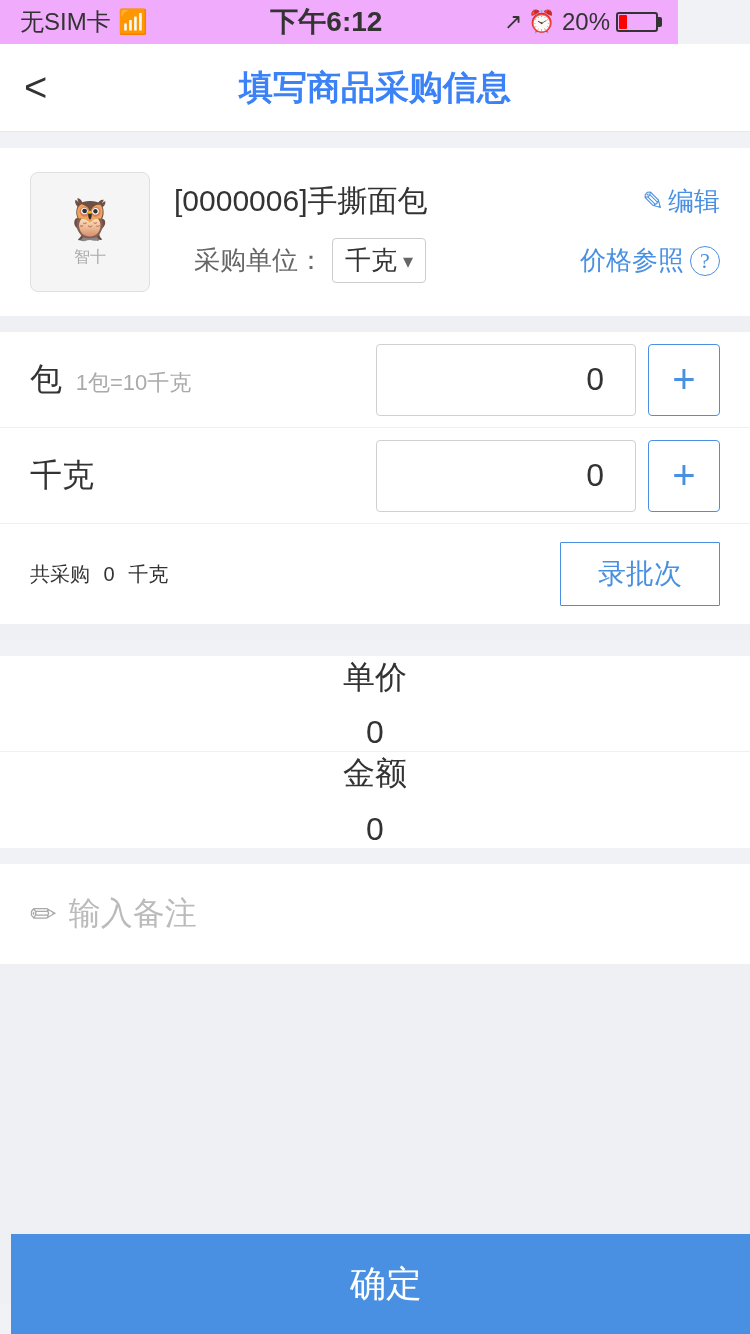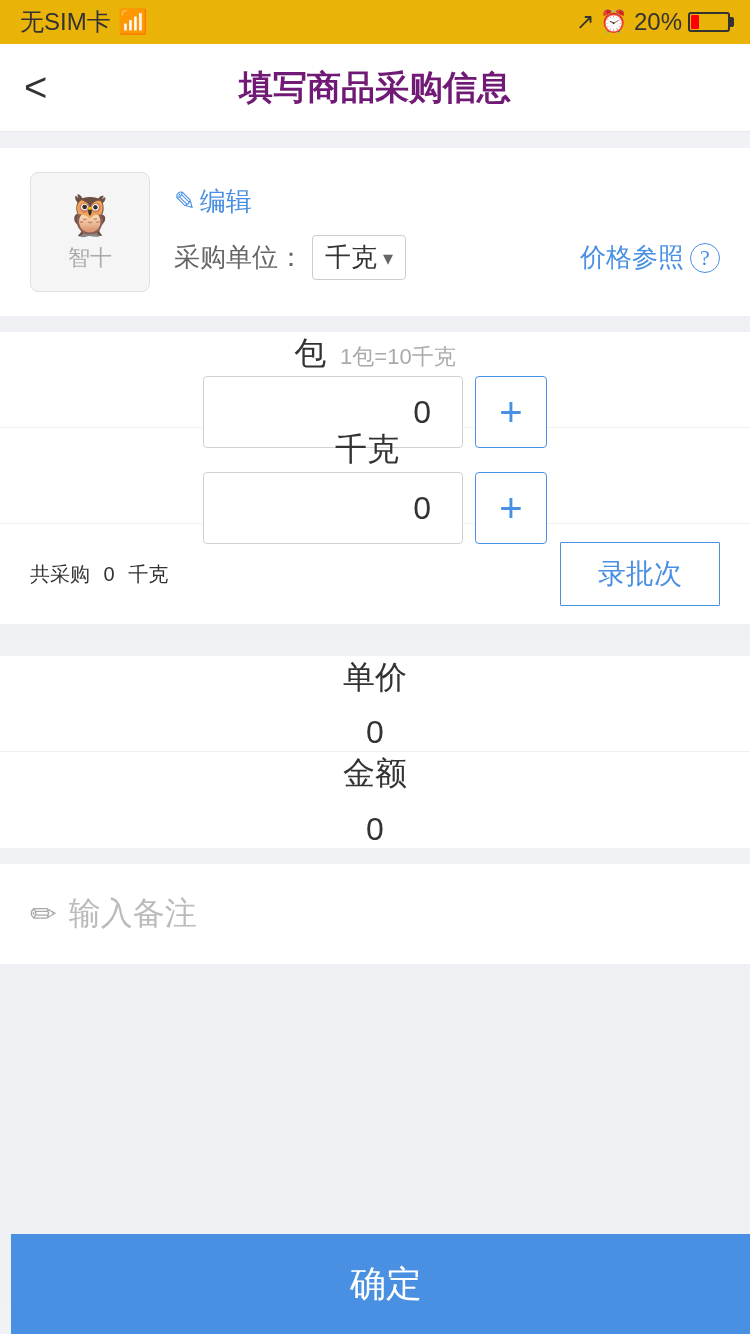--- a/index.html
+++ b/index.html
@@ -8,23 +8,23 @@
       width: 750px;
       min-height: 1334px;
       background: #f0f2f5;
       font-family: -apple-system, 'PingFang SC', 'Helvetica Neue', sans-serif;
       font-size: 28px;
       color: #333;
     }
 
     
     .status-bar {
-      width: 750px;
+      width: 678px;
       height: 44px;
-      background: #eab308;
+      background: #f0abfc;
       display: flex;
       align-items: center;
       justify-content: space-between;
       padding: 0 20px;
       font-size: 24px;
       color: #333;
     }
     .status-left { display: flex; align-items: center; gap: 8px; }
     .status-center { font-weight: 600; font-size: 28px; }
     .status-right { display: flex; align-items: center; gap: 6px; font-size: 24px; }
@@ -69,21 +69,21 @@
     .nav-back {
       position: absolute;
       left: 24px;
       font-size: 40px;
       color: #333;
       cursor: pointer;
     }
     .nav-title {
       font-size: 34px;
       font-weight: 600;
-      color: #701a75;
+      color: #3b82f6;
     }
 
     
     .product-card {
       background: #fff;
       padding: 24px 30px;
       display: flex;
       align-items: center;
       margin-top: 16px;
     }
@@ -97,21 +97,21 @@
       flex-direction: column;
       align-items: center;
       justify-content: center;
       flex-shrink: 0;
       color: #999;
     }
     .product-thumb .owl-icon {
       font-size: 40px;
     }
     .product-thumb .owl-label {
-      font-size: 22px;
+      font-size: 16px;
       color: #aaa;
       margin-top: 4px;
     }
     .product-info {
       flex: 1;
       padding-left: 24px;
     }
     .product-name-row {
       display: flex;
       align-items: center;
@@ -128,20 +128,21 @@
       display: flex;
       align-items: center;
       gap: 4px;
       cursor: pointer;
     }
     .unit-row {
       display: flex;
       align-items: center;
       justify-content: space-between;
       margin-top: 16px;
+      margin-left: 20px;
     }
     .unit-label {
       font-size: 26px;
       color: #666;
     }
     .unit-select {
       display: flex;
       align-items: center;
       border: 1px solid #ccc;
       border-radius: 4px;
@@ -175,21 +176,20 @@
     
     .input-section {
       background: #fff;
     }
     .input-row {
       display: flex;
       align-items: center;
       padding: 0 30px;
       height: 96px;
       border-bottom: 1px solid #f0f0f0;
-      flex-direction: column;
     }
     .input-row-label {
       min-width: 80px;
     }
     .input-label-main {
       font-size: 32px;
       color: #333;
     }
     .input-label-sub {
       font-size: 22px;
@@ -323,20 +323,21 @@
     }
   </style>
 </head>
 <body>
 
 <div class="status-bar">
   <div class="status-left">
     <span>无SIM卡</span>
     <span>📶</span>
   </div>
+  <div class="status-center">下午6:12</div>
   <div class="status-right">
     <span style="font-size:22px;">↗</span>
     <span style="font-size:22px;">⏰</span>
     <span>20%</span>
     <div class="battery">
       <div class="battery-fill"></div>
     </div>
   </div>
 </div>
 
@@ -345,20 +346,21 @@
   <span class="nav-title">填写商品采购信息</span>
 </div>
 
 <div class="product-card">
   <div class="product-thumb">
     <span class="owl-icon">🦉</span>
     <span class="owl-label">智十</span>
   </div>
   <div class="product-info">
     <div class="product-name-row">
+      <span class="product-name">[0000006]手撕面包</span>
       <span class="edit-link">
         <span>✎</span>
         <span>编辑</span>
       </span>
     </div>
     <div class="unit-row">
       <div style="display:flex;align-items:center;gap:8px;">
         <span class="unit-label">采购单位：</span>
         <div class="unit-select">
           <span>千克</span>

